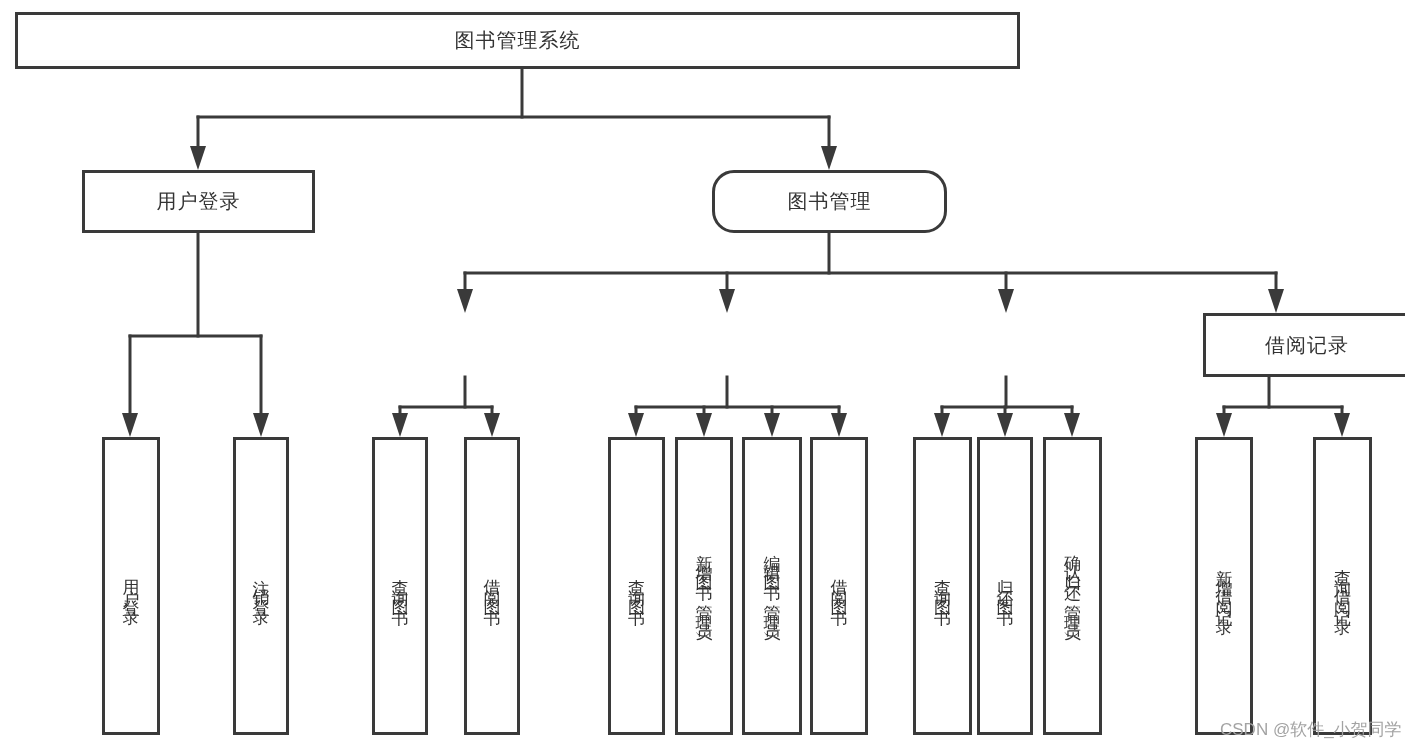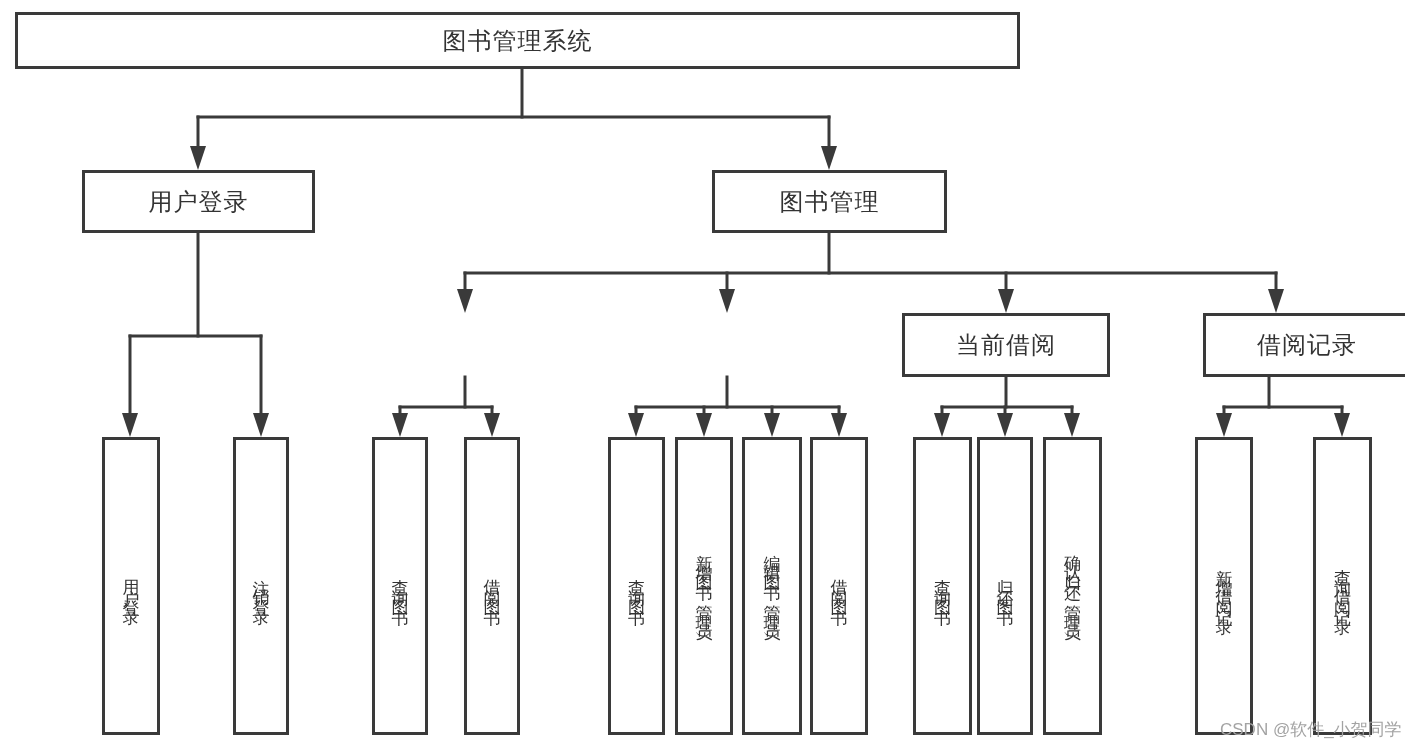--- a/index.html
+++ b/index.html
@@ -17,21 +17,21 @@
     width: 1405px; height: 747px;
   }
   .hnode {
     position: absolute;
     box-sizing: border-box;
     border: 3px solid #3a3a3a;
     background: #ffffff;
     display: flex;
     align-items: center;
     justify-content: center;
-    font-size: 24px;
+    font-size: 20px;
     color: #333333;
     letter-spacing: 1px;
     white-space: nowrap;
   }
   .vnode {
     position: absolute;
     box-sizing: border-box;
     border: 3px solid #3a3a3a;
     background: #ffffff;
     top: 437px;
@@ -133,27 +133,24 @@
     </g>
   </svg>
 
   <div class="hnode" style="left:15px; top:12px; width:1005px; height:57px;">
     <span>图书管理系统</span>
   </div>
 
   <div class="hnode" style="left:82px; top:170px; width:233px; height:63px;">
     <span>用户登录</span>
   </div>
-  <div class="hnode" style="left:712px; top:170px; width:235px; height:63px;">
+  <div class="hnode" style="left:712px; top:170px; width:235px; height:63px;border-radius:22px;">
     <span>图书管理</span>
   </div>
 
-  <div class="hnode" style="left:902px; top:313px; width:208px; height:64px;">
-    <span>当前借阅</span>
-  </div>
   <div class="hnode" style="left:1165px; top:313px; width:208px; height:64px;margin-left:38px;">
     <span>借阅记录</span>
   </div>
 
   <div class="vnode" style="left:102px; width:58px;">
     <span class="vtext">用户登录</span>
   </div>
   <div class="vnode" style="left:233px; width:56px;">
     <span class="vtext">注销登录</span>
   </div>

